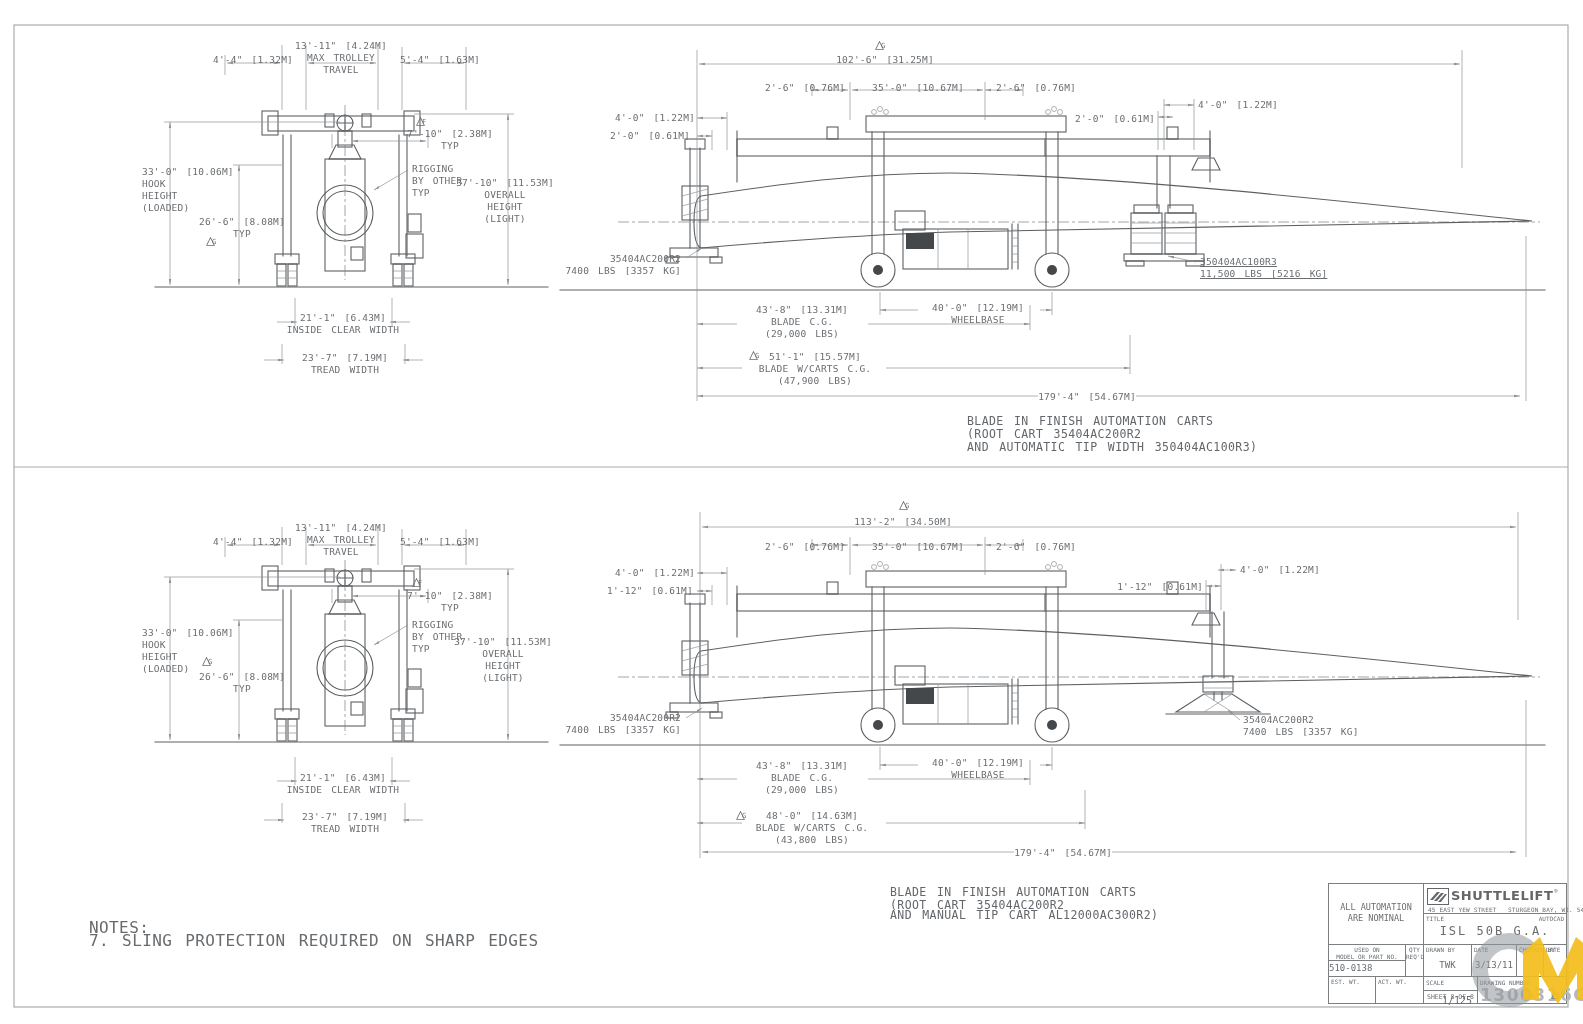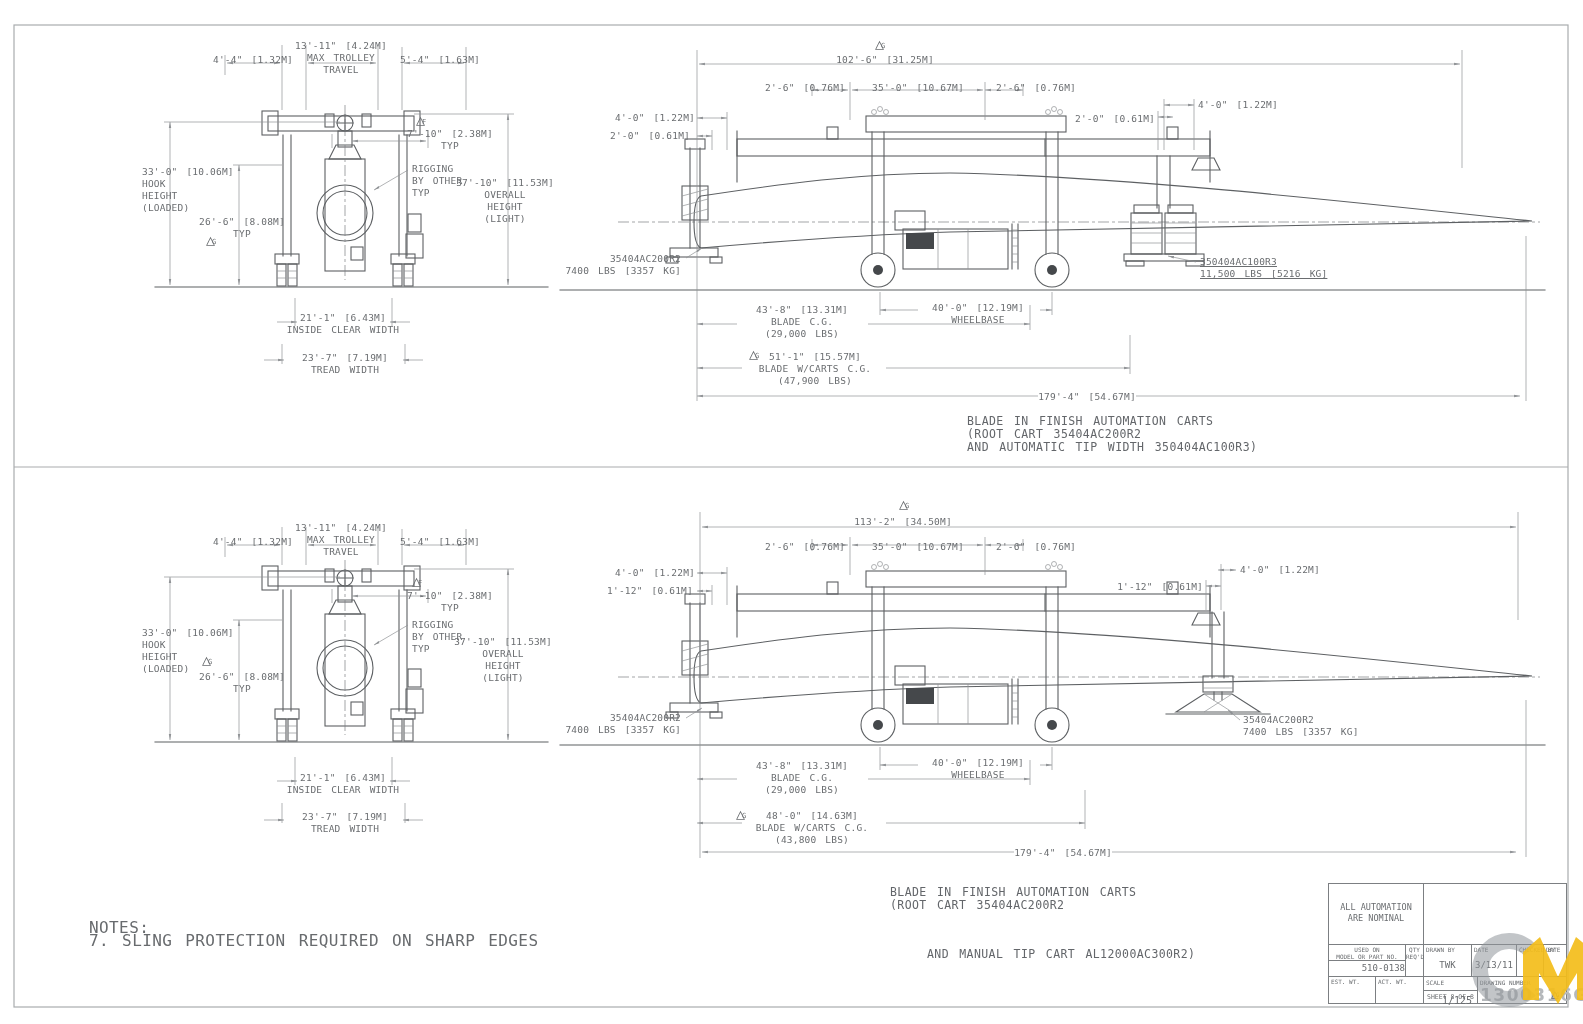--- a/index.html
+++ b/index.html
@@ -366,39 +366,52 @@
       <div class="flag" style="left: 744px; top: 806px;">
         <span class="t">△</span>
         <span class="c">G</span>
       </div>
       <div class="lbl" style="left: 812px; top: 810px;">48'-0" [14.63M]
 BLADE W/CARTS C.G.
 (43,800 LBS)</div>
       <div class="lbl" style="left: 1063px; top: 847px;">179'-4" [54.67M]</div>
       <div class="lbl l cap u" style="left: 890px; top: 886px;">BLADE IN FINISH AUTOMATION CARTS</div>
       <div class="lbl l cap" style="left: 890px; top: 899px;">(ROOT CART 35404AC200R2</div>
-      <div class="lbl l cap" style="left: 890px; top: 948px; margin-left: 37px;">AND MANUAL TIP CART AL12000AC300R2)</div>
+      <div class="lbl l cap" style="left: 890px; top: 909px;">AND MANUAL TIP CART AL12000AC300R2)</div>
     </div>
 
   <div class="note" style="top:921px">NOTES:</div>
   <div class="note" style="top:934px">7. SLING PROTECTION REQUIRED ON SHARP EDGES</div>
 
   <div class="tb">
 
     <div class="cell" style="left:0;top:0;width:95px;height:60px;border-right:1px solid;">
       <div style="position:absolute;left:0;right:0;top:18px;text-align:center;font-size:8.5px;line-height:11px;white-space:pre-line">ALL AUTOMATION
 ARE NOMINAL</div>
     </div>
 
+    <div class="cell" style="left:95px;top:0;width:142px;height:60px;">
+      <svg width="22" height="17" style="position:absolute;left:3px;top:4px">
+        <rect x="0.5" y="0.5" width="21" height="16" fill="none" stroke="#64676a"></rect>
+        <path d="M3 12 L10 4 L13 4 L6 12 Z M7 13 L14 5 L17 5 L10 13 Z M11 14 L18 6 L20 6 L14 14 Z" fill="#64676a"></path>
+      </svg>
+      <div class="brand" style="position:absolute;left:27px;top:4px">SHUTTLELIFT</div>
+      <span style="position:absolute;left:130px;top:3px;font-size:6px">®</span>
+      <div class="tiny" style="position:absolute;left:4px;top:22px;letter-spacing:0.2px">45 EAST YEW STREET   STURGEON BAY, WI. 54235</div>
+      <div style="position:absolute;left:0;right:0;top:29px;border-top:1px solid #7c7f82;height:0"></div>
+      <div class="tiny" style="position:absolute;left:2px;top:31px">TITLE</div>
+      <div class="tiny" style="position:absolute;right:2px;top:31px">AUTOCAD</div>
+      <div style="position:absolute;left:0;right:0;top:40px;text-align:center;font-size:12px;letter-spacing:2px">ISL 50B G.A.</div>
+    </div>
 
     <div class="cell" style="left:0;top:60px;width:77px;height:32px;border-top:1px solid;border-right:1px solid;">
       <div class="tiny" style="position:absolute;left:0;right:0;top:1px;text-align:center">USED ON
 MODEL OR PART NO.</div>
       <div style="position:absolute;left:0;right:0;top:15px;border-top:1px solid #7c7f82"></div>
-      <div class="val" style="position:absolute;left:0;right:0;top:18px;text-align:right">510-0138</div>
+      <div class="val" style="position:absolute;left:0;right:0;top:18px;text-align:left">510-0138</div>
     </div>
     <div class="cell" style="left:77px;top:60px;width:18px;height:32px;border-top:1px solid;border-right:1px solid;">
       <div class="tiny" style="position:absolute;left:0;right:0;top:1px;text-align:center">QTY
 REQ'D</div>
     </div>
 
     <div class="cell" style="left:95px;top:60px;width:48px;height:32px;border-top:1px solid;border-right:1px solid;">
       <div class="tiny" style="position:absolute;left:2px;top:1px">DRAWN BY</div>
       <div class="val" style="position:absolute;left:0;right:0;top:15px;text-align:center">TWK</div>
     </div>

